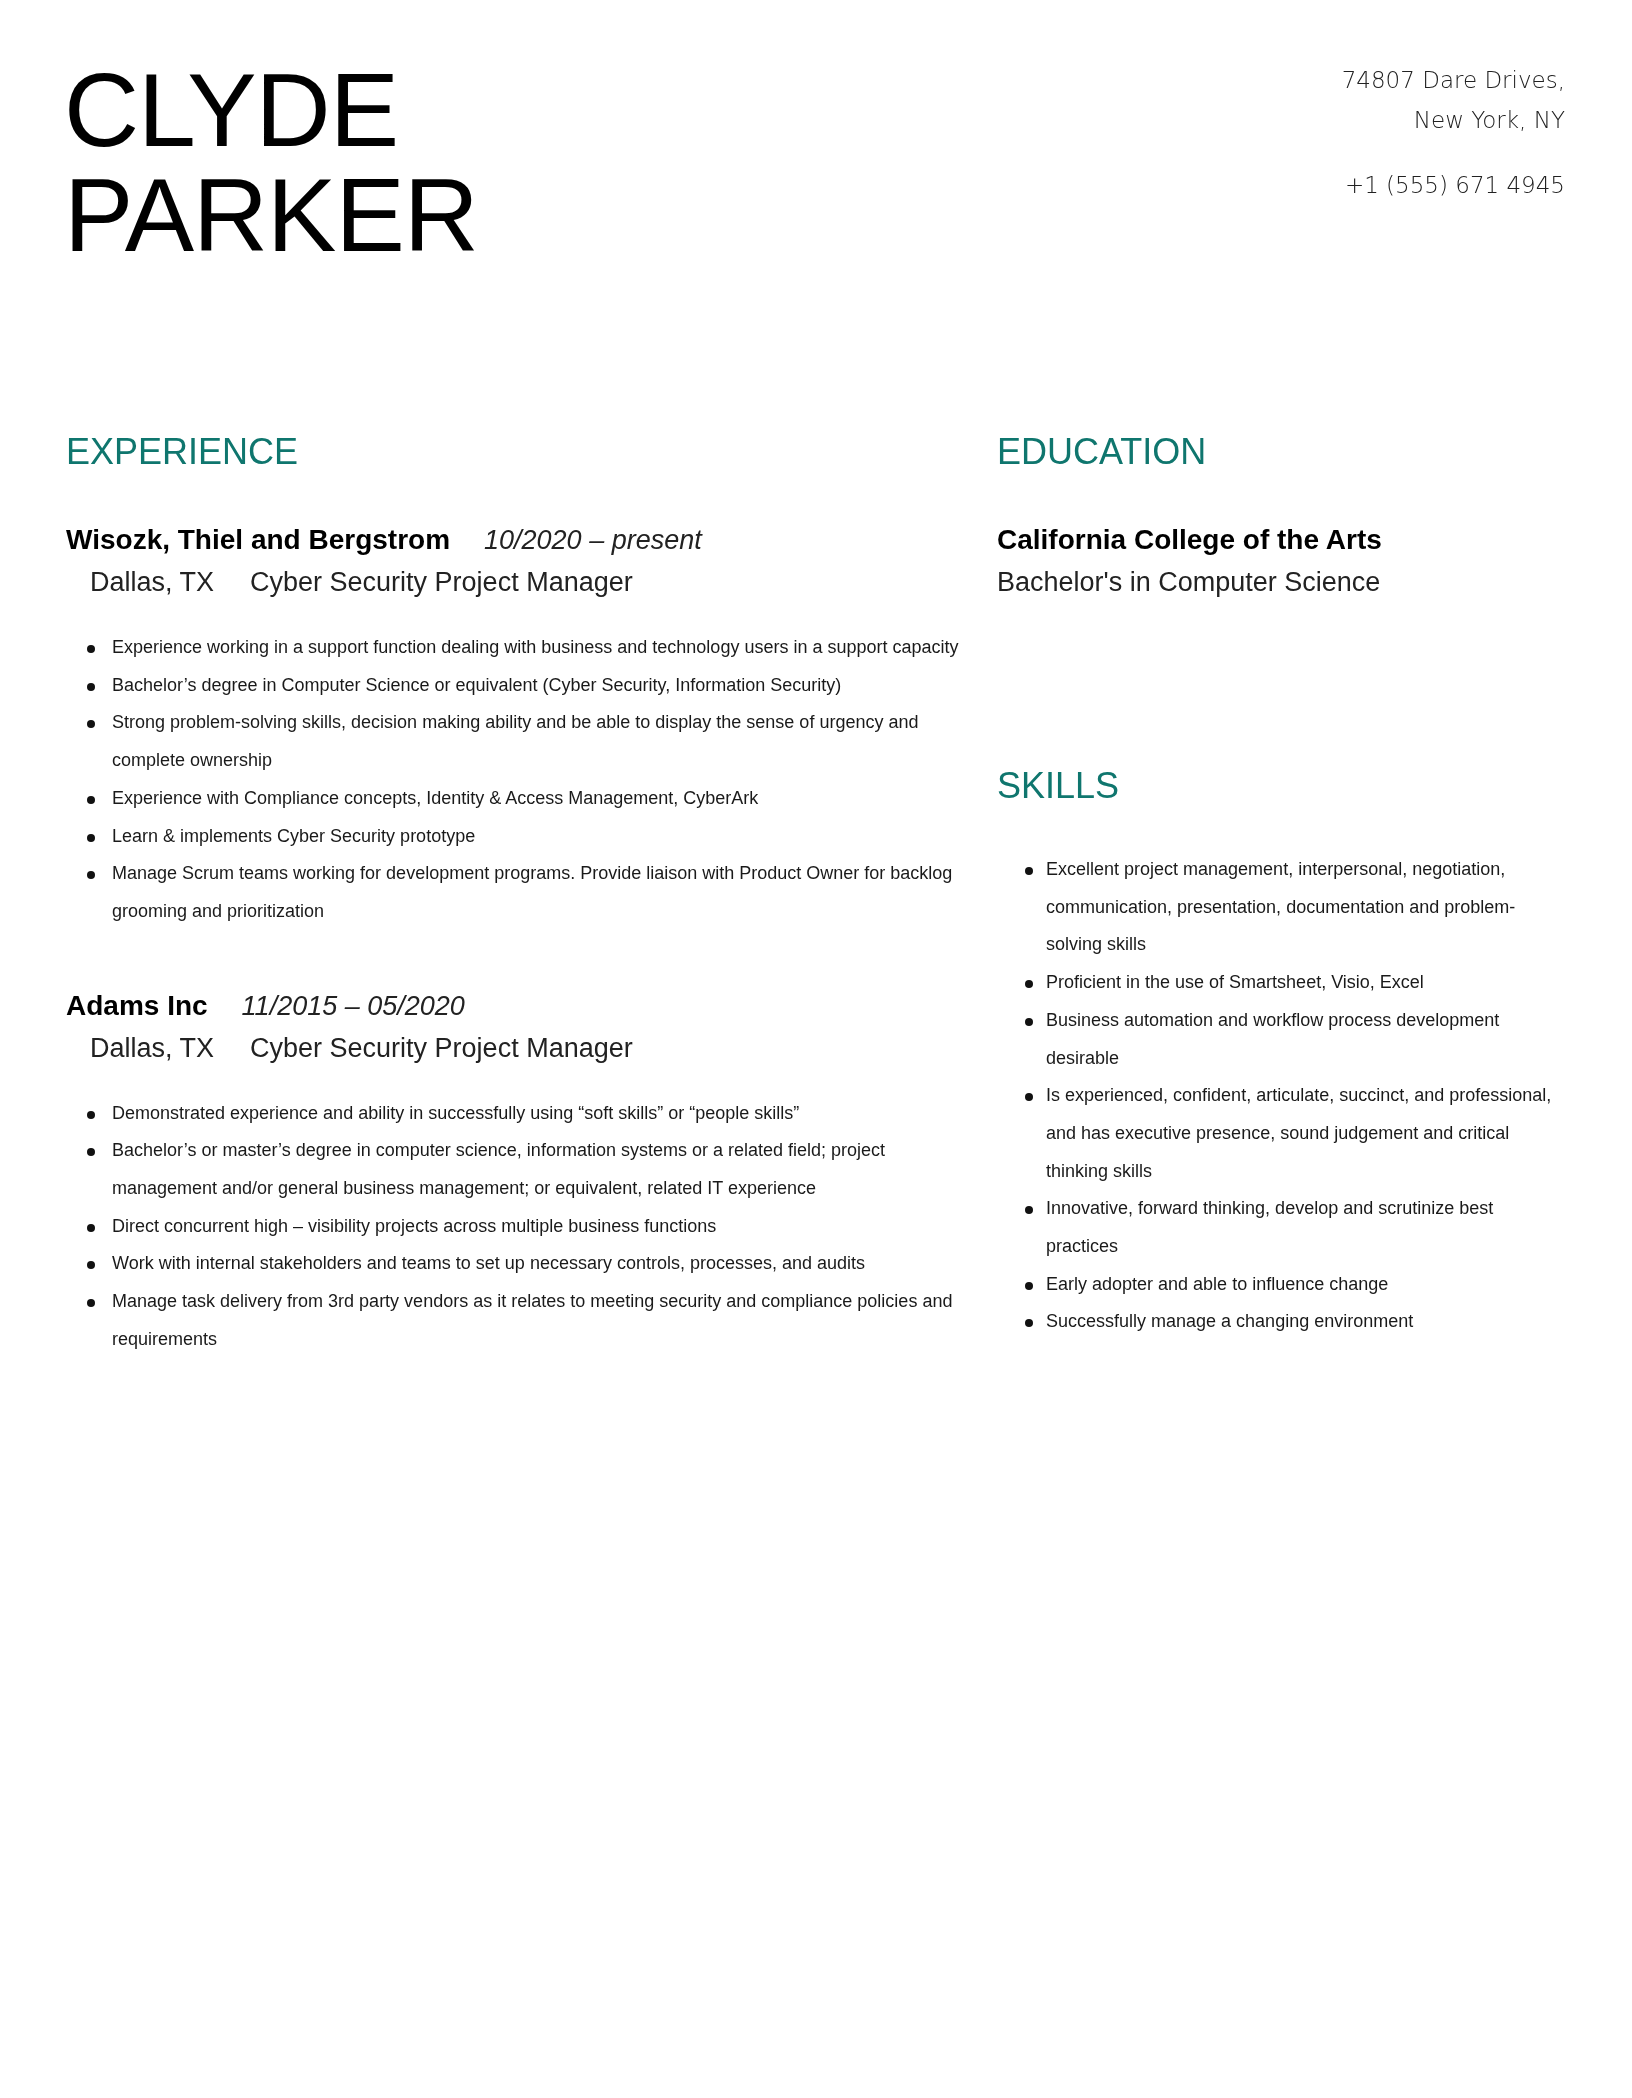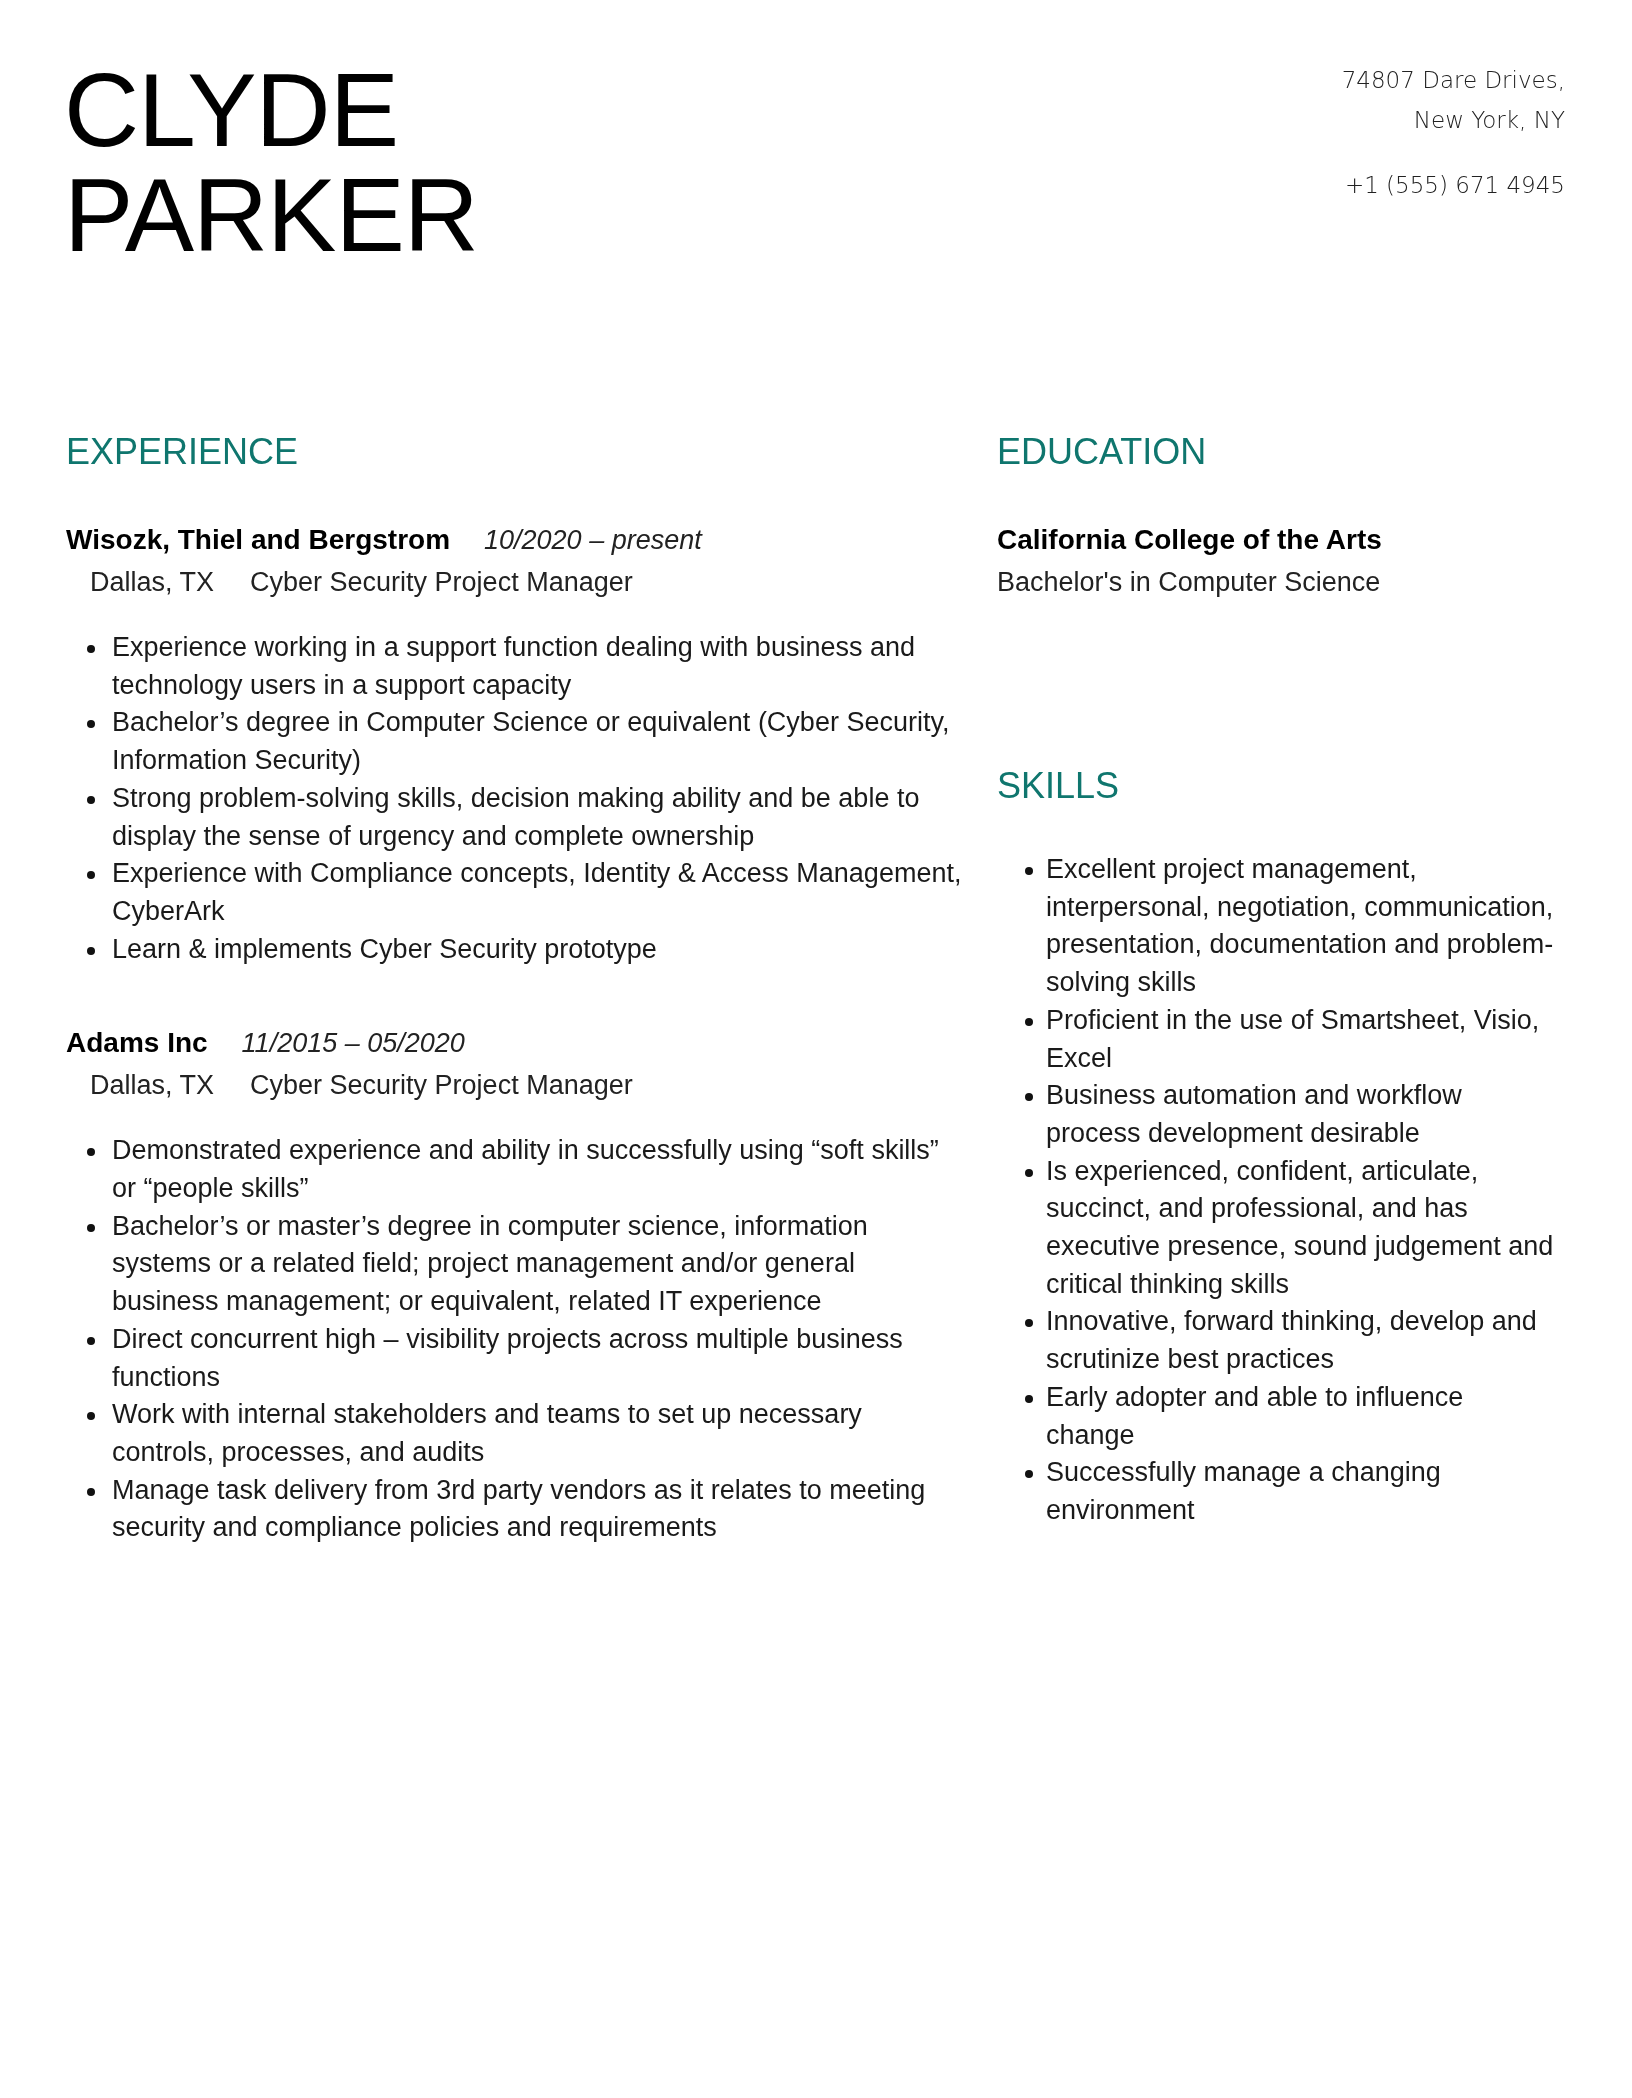--- a/index.html
+++ b/index.html
@@ -54,21 +54,21 @@
   .job-sub {
     font-size: 27px; line-height: 42px; white-space: nowrap; color: #222;
     font-family: "Liberation Sans", sans-serif;
     margin-left: 24px;
   }
   .job-sub .title { margin-left: 36px; }
   ul.bullets {
     list-style: none;
     margin-top: 26px;
     font-family: "Liberation Sans", sans-serif;
-    font-size: 27px;
+    font-size: 18px;
     line-height: 37.7px;
     color: #1a1a1a;
   }
   ul.bullets li {
     position: relative;
     padding-left: 46px;
   }
   ul.bullets li::before {
     content: "";
     position: absolute;
@@ -107,20 +107,21 @@
     </div>
     <div class="job-sub">
       <span>Dallas, TX</span><span class="title">Cyber Security Project Manager</span>
     </div>
     <ul class="bullets">
       <li>Experience working in a support function dealing with business and technology users in a support capacity</li>
       <li>Bachelor’s degree in Computer Science or equivalent (Cyber Security, Information Security)</li>
       <li>Strong problem-solving skills, decision making ability and be able to display the sense of urgency and complete ownership</li>
       <li>Experience with Compliance concepts, Identity &amp; Access Management, CyberArk</li>
       <li>Learn &amp; implements Cyber Security prototype</li>
+      <li>Manage Scrum teams working for development programs. Provide liaison with Product Owner for backlog grooming and prioritization</li>
     </ul>
   </div>
 
   <div class="job">
     <div class="job-head">
       <span class="company">Adams Inc</span><span class="dates">11/2015 – 05/2020</span>
     </div>
     <div class="job-sub">
       <span>Dallas, TX</span><span class="title">Cyber Security Project Manager</span>
     </div>

